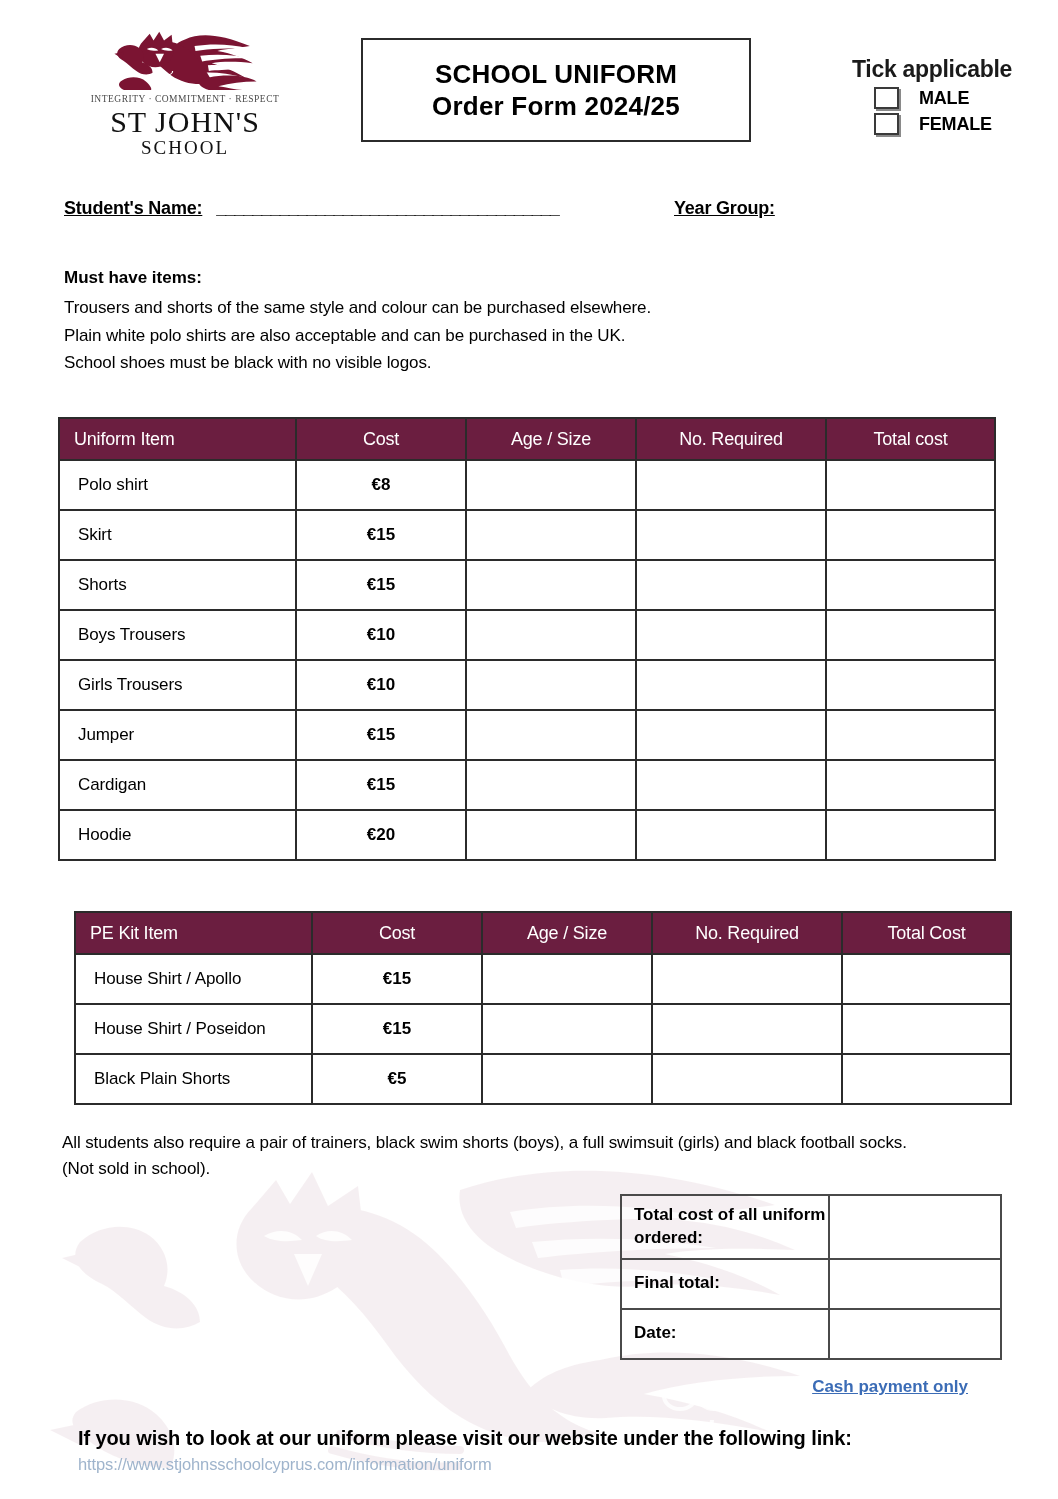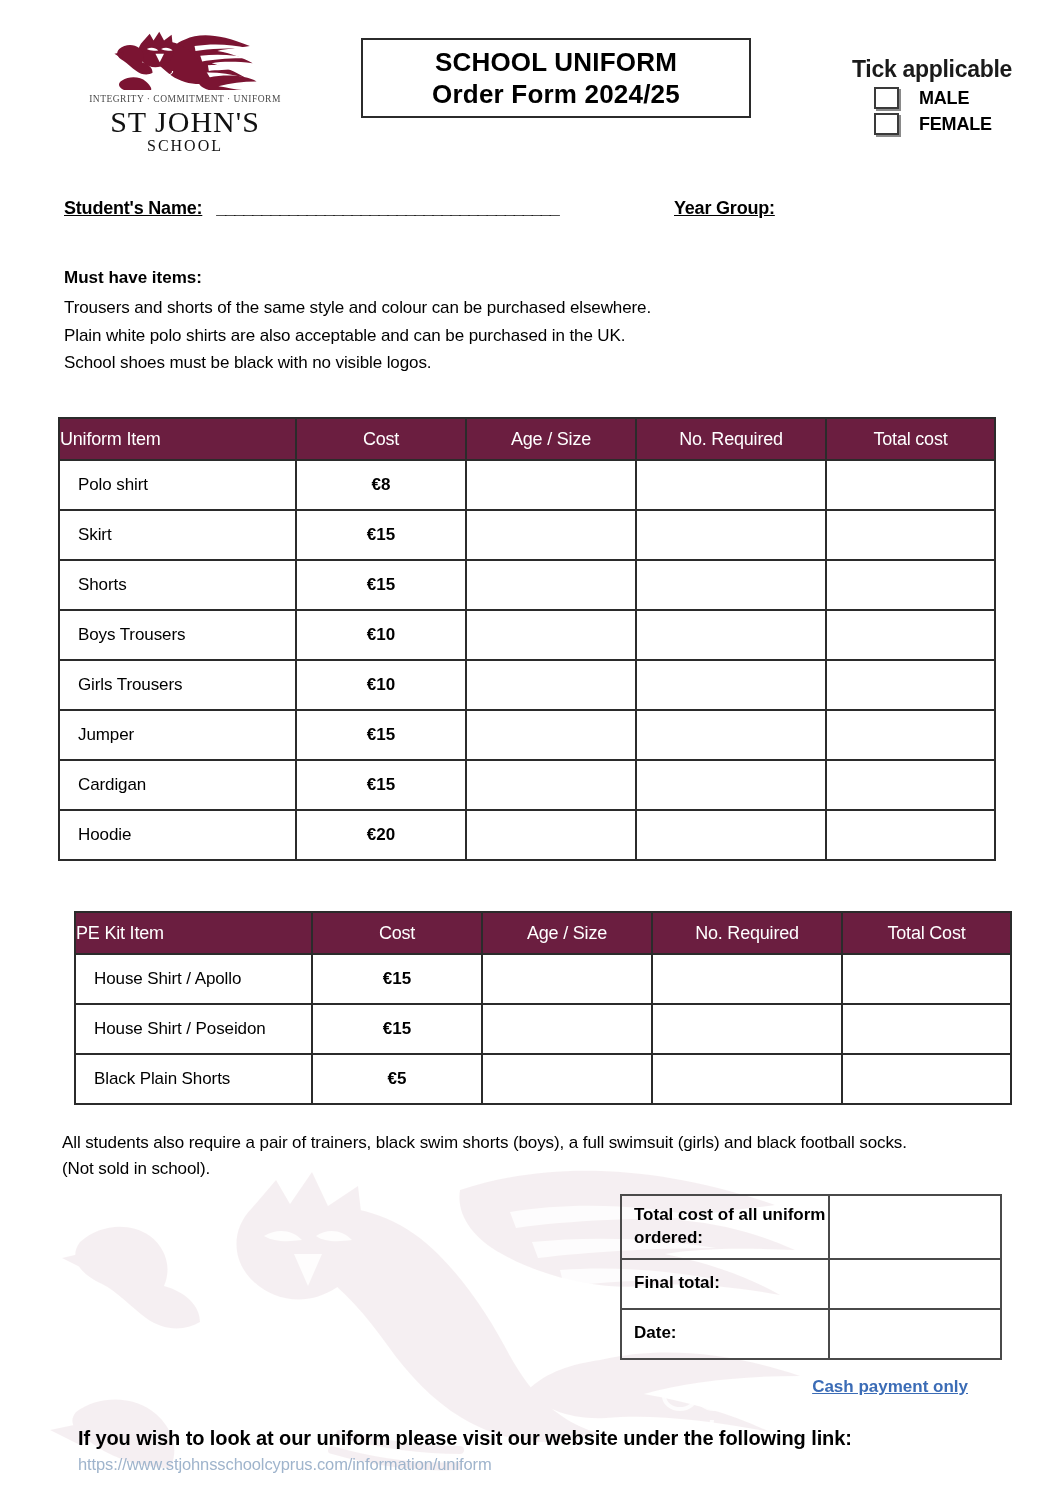--- a/index.html
+++ b/index.html
@@ -56,32 +56,32 @@
   #logo-name {
     font-family: "Liberation Serif", serif;
     font-size: 30px;
     letter-spacing: 1px;
     color: #111;
     line-height: 1.05;
     margin-top: 2px;
   }
   #logo-sub {
     font-family: "Liberation Serif", serif;
-    font-size: 16px;
+    font-size: 19px;
     letter-spacing: 2px;
     color: #111;
     line-height: 1.05;
   }
 
   #title-box {
     position: absolute;
     left: 361px;
     top: 38px;
     width: 390px;
-    height: 80px;
+    height: 104px;
     border: 2px solid #2b2b2b;
     box-sizing: border-box;
     display: flex;
     flex-direction: column;
     align-items: center;
     justify-content: center;
   }
   #title-box .tline {
     font-size: 26px;
     font-weight: bold;
@@ -190,21 +190,21 @@
     box-sizing: border-box;
   }
   .order-table th {
     background: #6B1E40;
     color: #ffffff;
     font-size: 18px;
     font-weight: normal;
     height: 42px;
     letter-spacing: -0.2px;
   }
-  .order-table th.col-item { text-align: left; }
+  .order-table th.col-item { text-align: left; padding-left: 14px; }
   .order-table th.col-mid  { text-align: center; }
 
   .order-table td { height: 50px; background: transparent; }
   .order-table td.cell-item {
     text-align: left;
     padding-left: 18px;
     font-size: 17px;
     letter-spacing: -0.1px;
   }
   .order-table td.cell-cost {
@@ -379,21 +379,21 @@
           <path d="M92 104 a10 8 0 0 0 20 0"></path>
         </g>
         <path d="M12 44 C24 34 42 33 54 42 C64 50 66 62 60 72
                  C74 76 82 84 82 94 C72 100 58 98 48 90 C38 84 30 74 20 68 C8 62 4 52 12 44 Z"></path>
         <path d="M2 54 L22 50 L18 64 Z"></path>
         <path d="M18 110 C34 100 56 102 68 112 C78 120 82 130 78 130 L22 130 C10 124 8 116 18 110 Z"></path>
         <path d="M200 104 C238 96 280 100 300 112 C272 112 244 116 220 122
                  C246 126 268 132 288 130 L200 130 C186 126 178 118 178 112 C186 106 192 105 200 104 Z"></path>
       </g>
     </svg>
-    <div id="logo-tagline">INTEGRITY · COMMITMENT · UNIFORM</div>
+    <div id="logo-tagline">INTEGRITY · COMMITMENT · RESPECT</div>
     <div id="logo-name">ST JOHN'S</div>
     <div id="logo-sub">SCHOOL</div>
   </div>
 
   <div id="title-box">
     <div class="tline">SCHOOL UNIFORM</div>
     <div class="tline">Order Form 2024/25</div>
   </div>
 
   <div id="tick-block">

